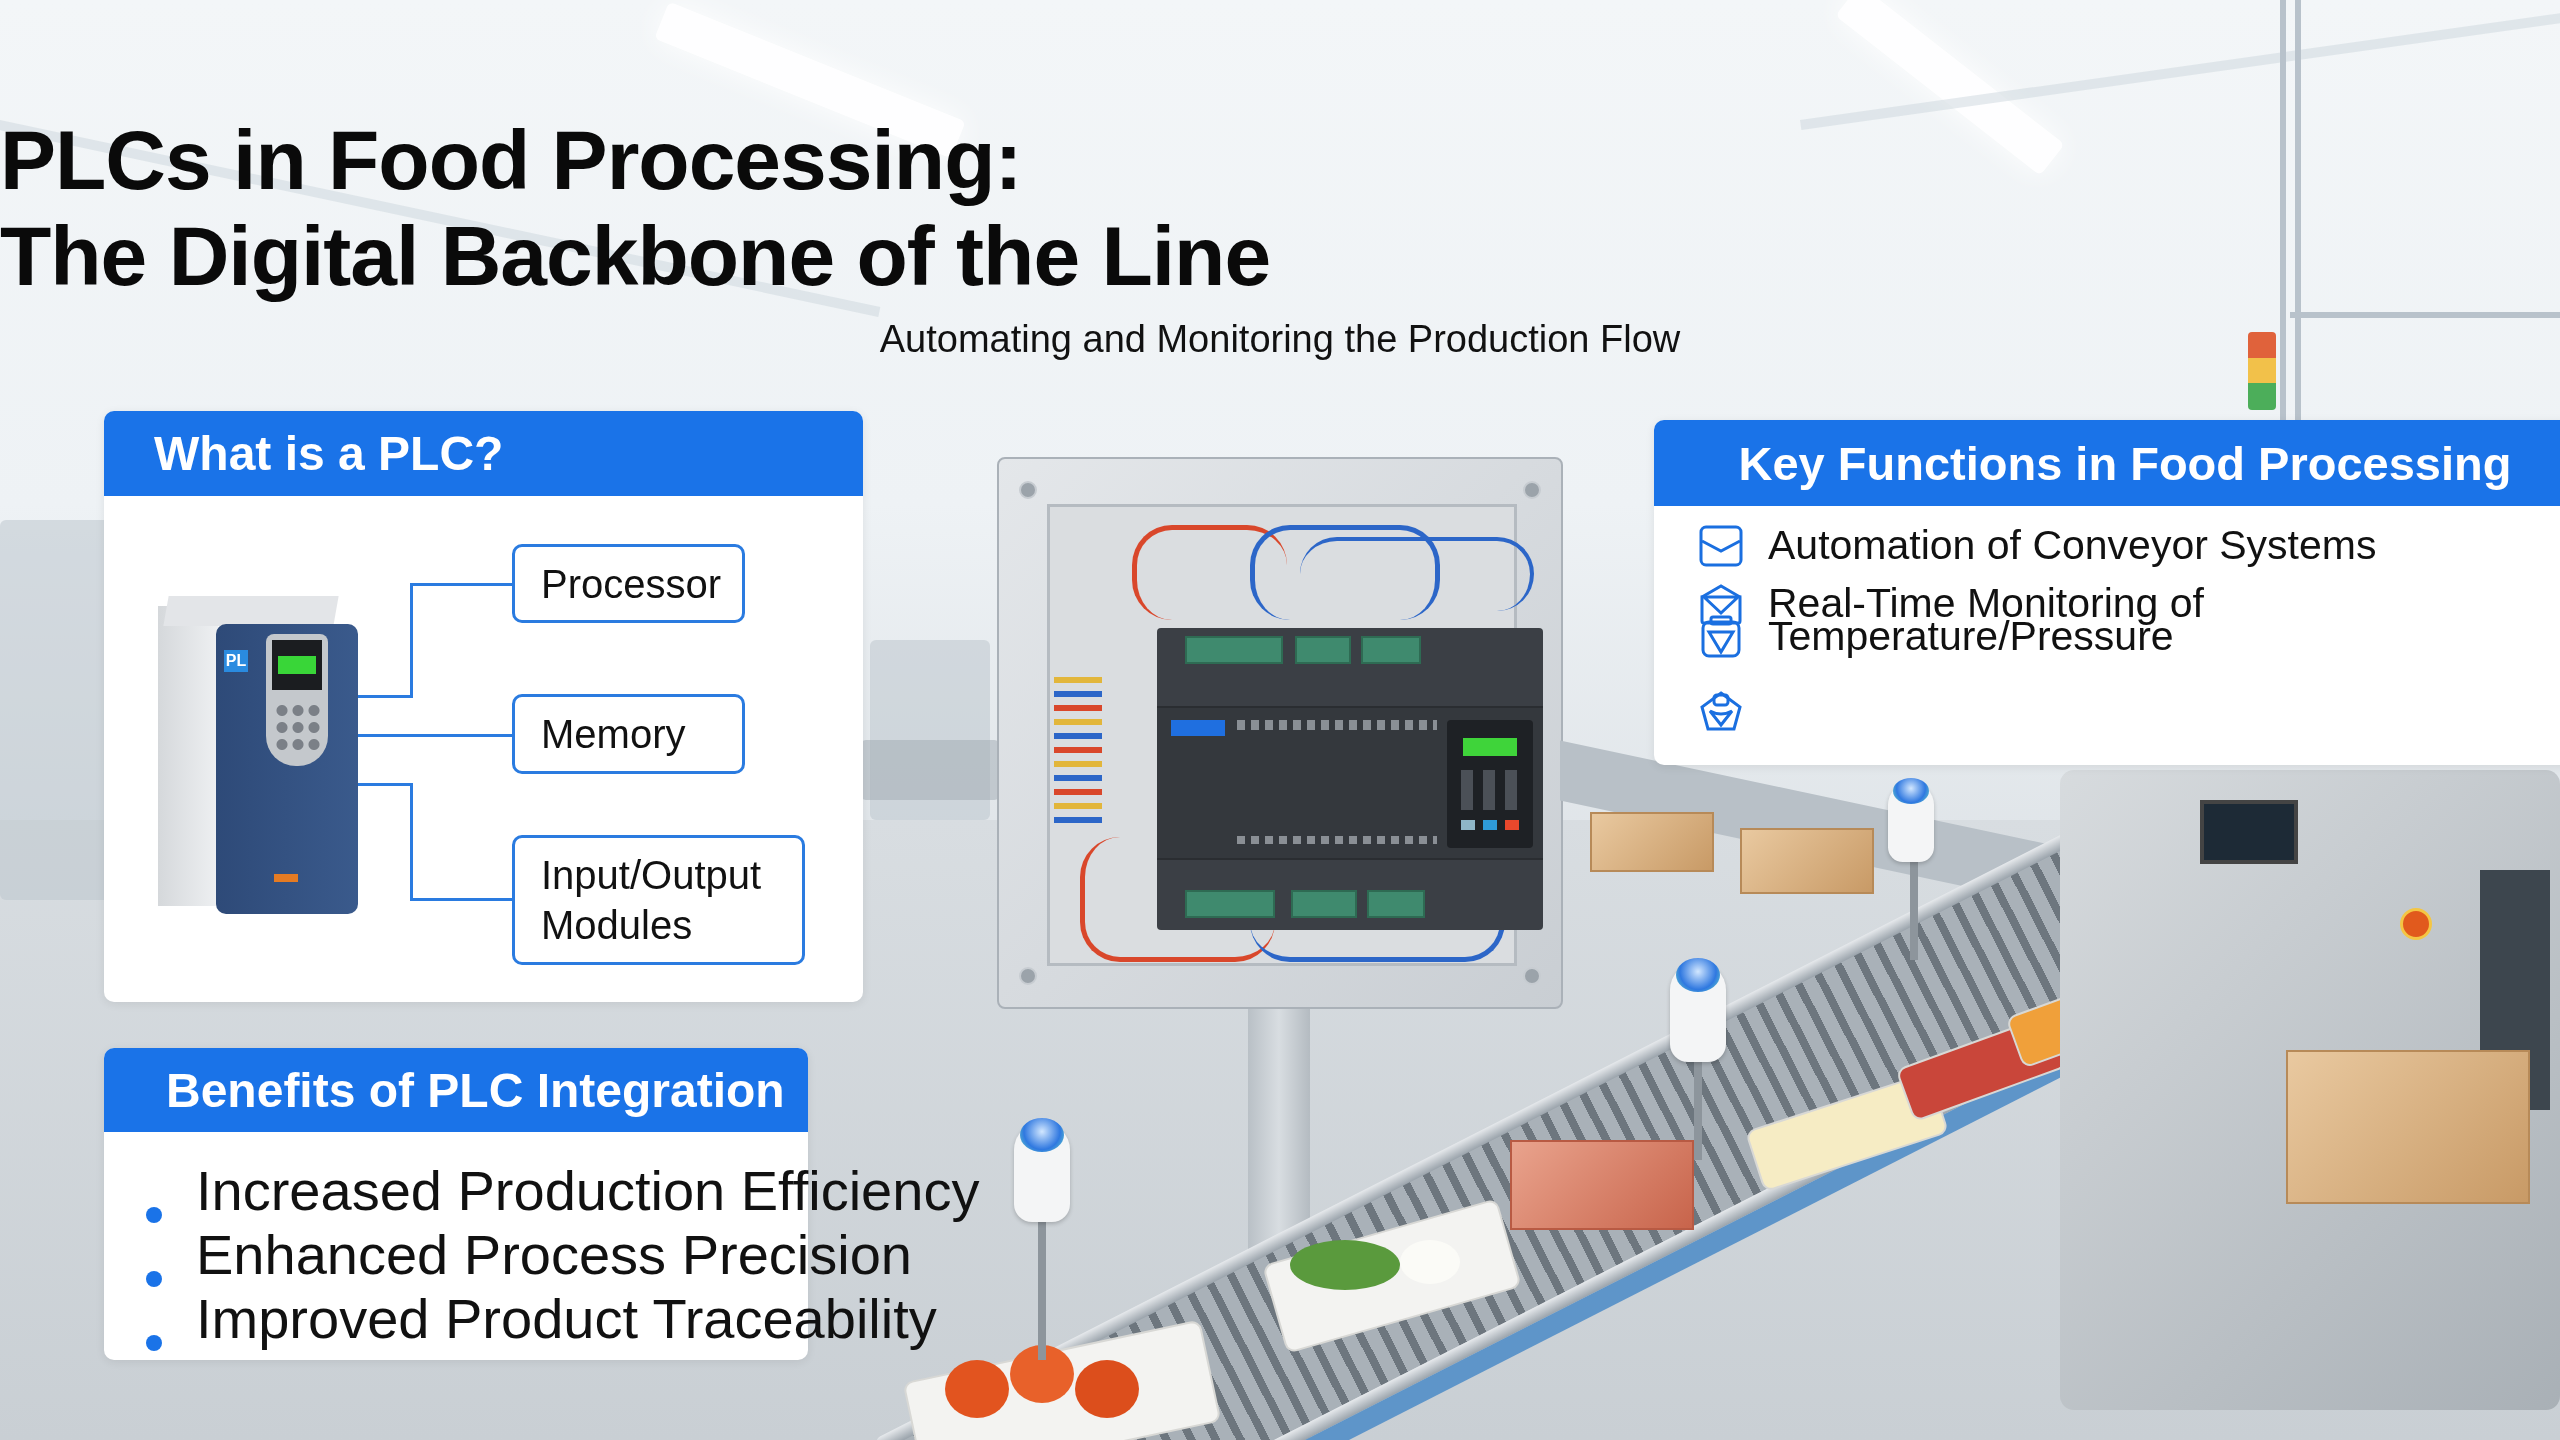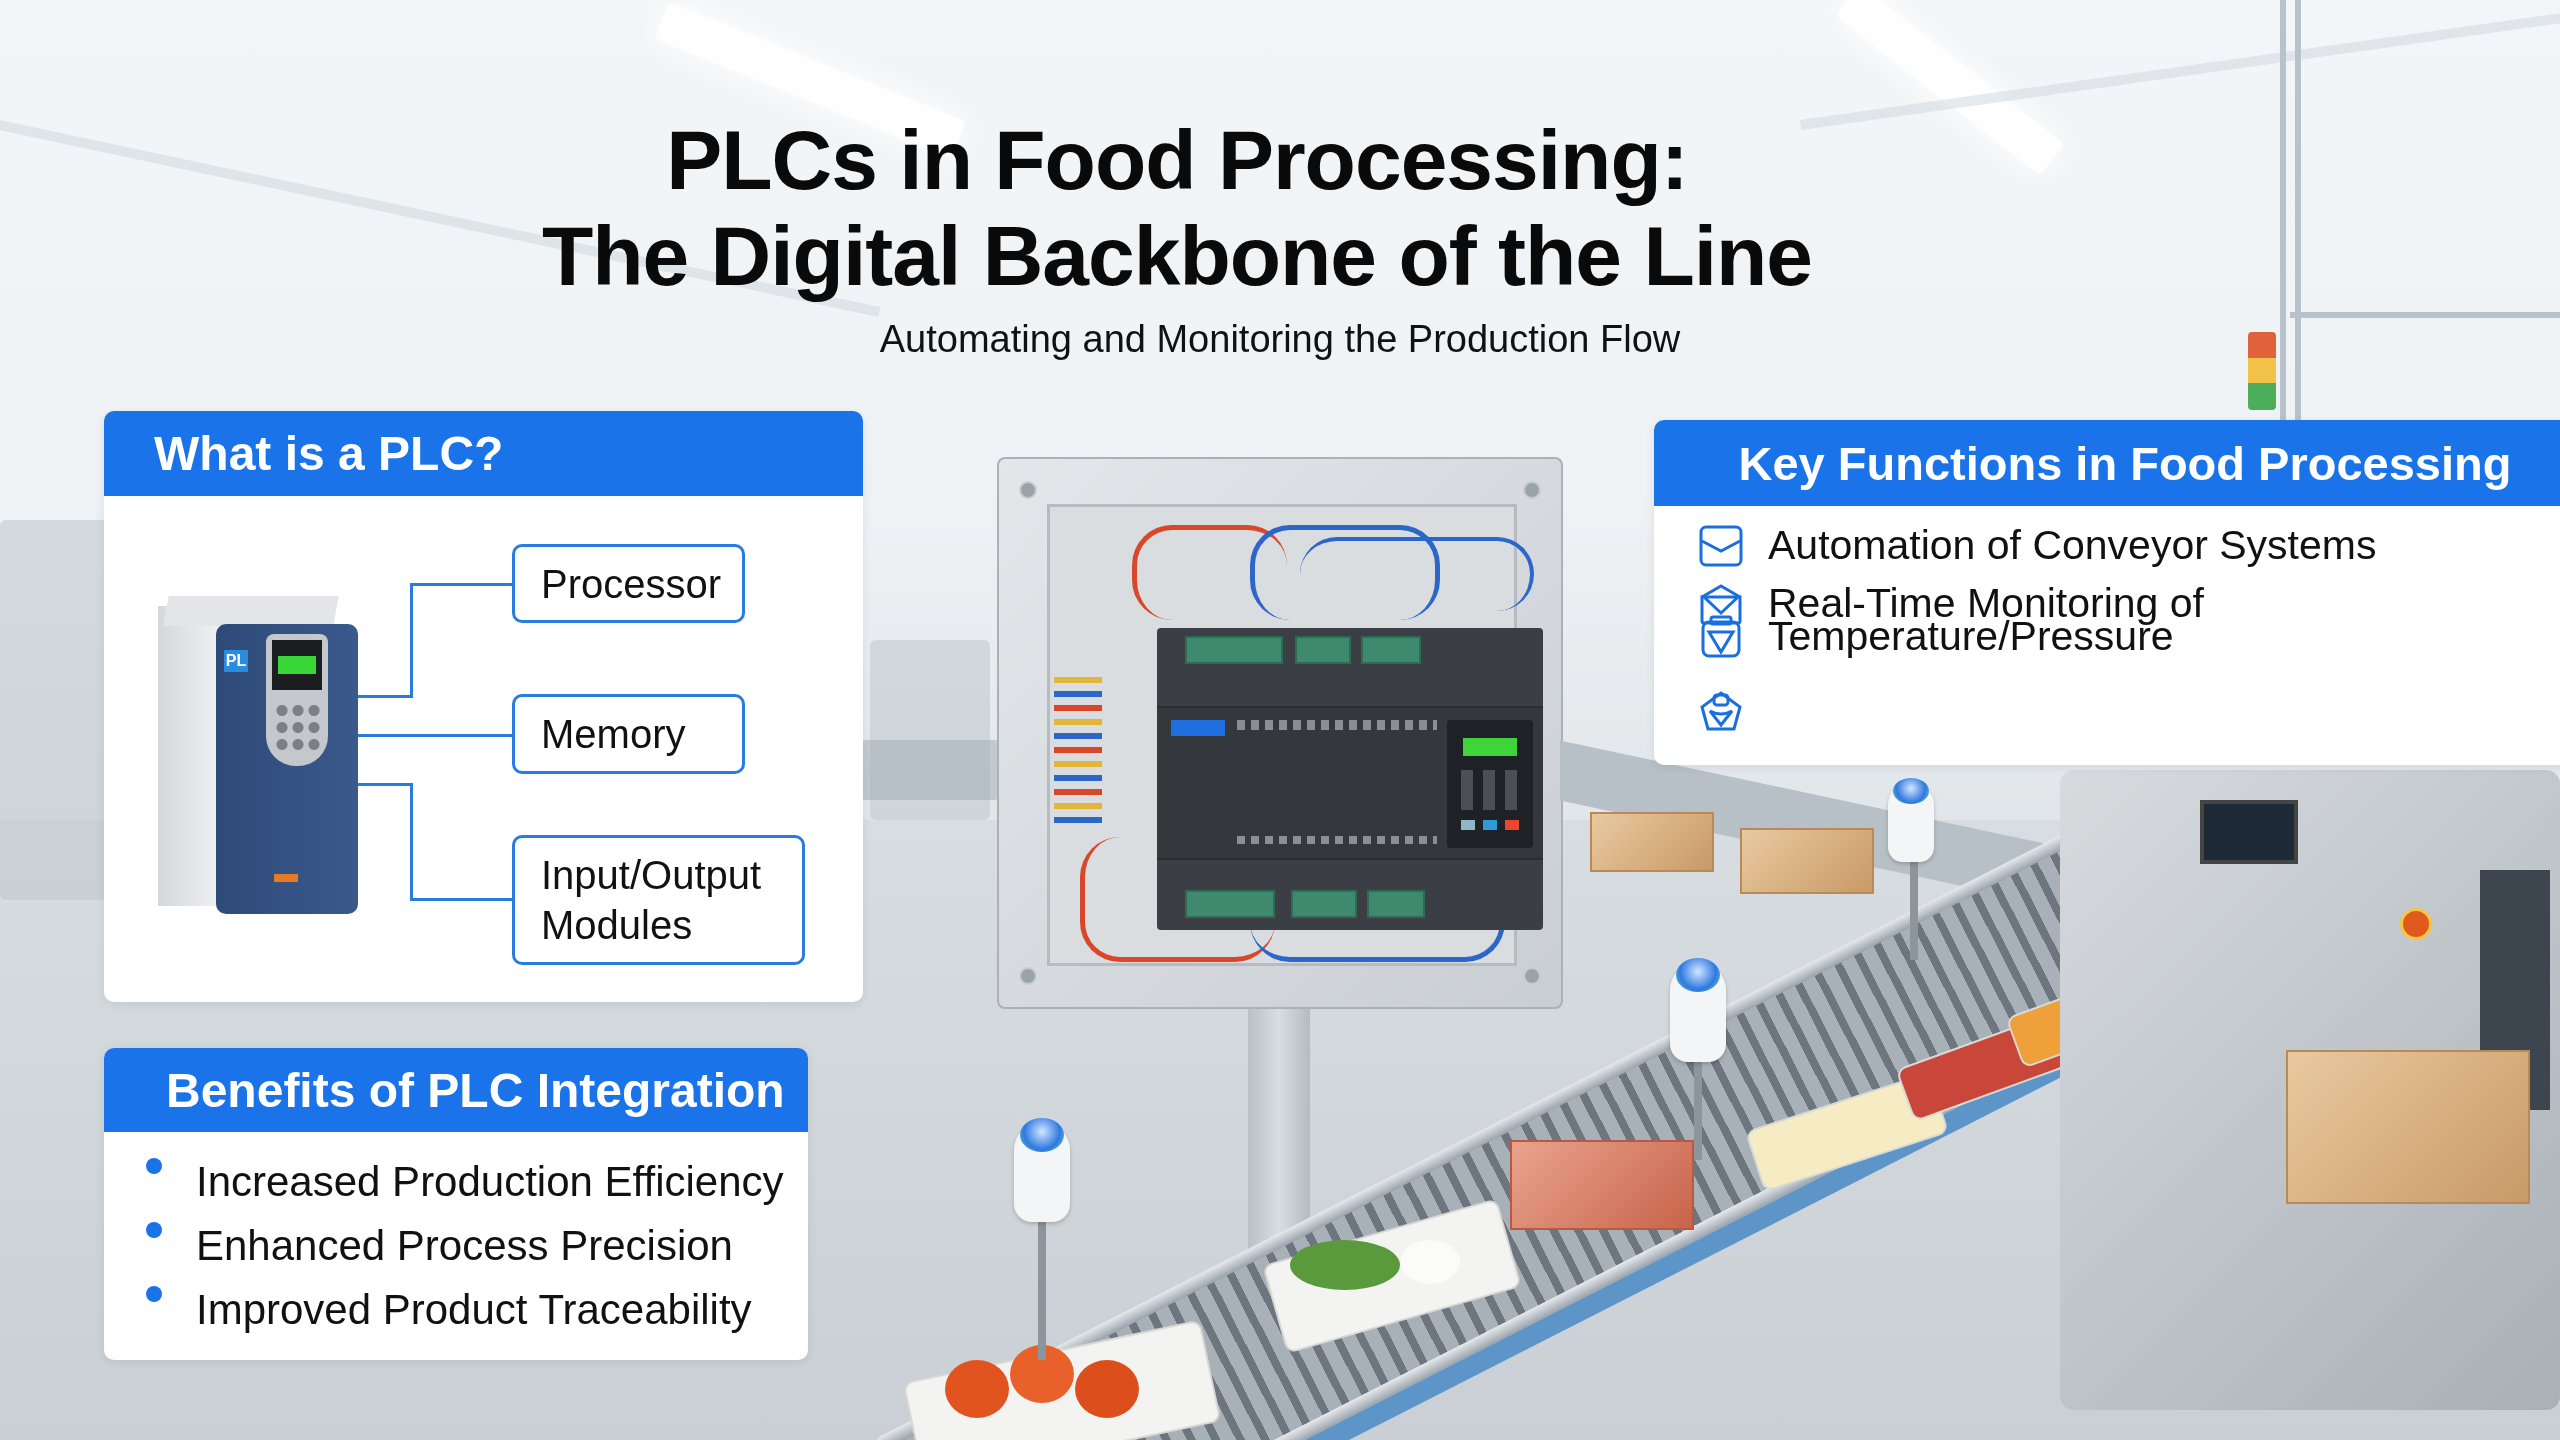--- a/index.html
+++ b/index.html
@@ -8,32 +8,32 @@
     background:linear-gradient(180deg,#f3f6f8 0%,#eef2f5 35%,#dfe4e8 60%,#cfd5da 100%);}
   .abs{position:absolute;}
   
   .ceiling-beam{position:absolute;background:rgba(200,210,218,0.45);height:10px;}
   .light{position:absolute;background:rgba(255,255,255,0.9);border-radius:6px;box-shadow:0 0 30px rgba(255,255,255,0.9);}
   .floor{position:absolute;left:0;top:820px;width:2560px;height:620px;
     background:linear-gradient(180deg,#d8dde1 0%,#c9cfd4 100%);}
   .bg-machine{position:absolute;background:rgba(190,198,205,0.55);border-radius:6px;}
   .pipe{position:absolute;background:#b8c2cb;}
   
-  .title{position:absolute;left:9px;width:2336px;text-align:center;font-weight:bold;color:#0a0a0a;letter-spacing:-1px;}
+  .title{position:absolute;left:0;width:2336px;font-weight:bold;color:#0a0a0a;letter-spacing:-1px;}
   .t1{top:112px;font-size:84px;line-height:96px;}
   .t2{top:208px;font-size:84px;line-height:96px;}
   .sub{position:absolute;left:0;width:2560px;top:318px;text-align:center;font-size:38px;color:#111;}
   
   .panel{position:absolute;background:#fff;border-radius:10px;overflow:hidden;box-shadow:0 2px 10px rgba(0,0,0,0.08);}
   .panel-head{background:#1a73e8;color:#fff;font-weight:bold;font-size:48px;display:flex;align-items:center;}
   
   .callout{position:absolute;border:3px solid #2a7be0;border-radius:10px;background:#fff;font-size:40px;color:#111;
     display:flex;align-items:center;padding-left:26px;box-sizing:border-box;line-height:50px;}
   .line{position:absolute;background:#2a7be0;}
-  .bullet-row{position:absolute;display:flex;align-items:flex-start;font-size:42px;color:#111;}
+  .bullet-row{position:absolute;display:flex;align-items:flex-end;font-size:56px;color:#111;}
   .dot{width:16px;height:16px;border-radius:50%;background:#1a73e8;margin-right:34px;}
   .fn-row{position:absolute;left:1698px;display:flex;align-items:center;font-size:41px;color:#111;}
   .fn-icon{width:46px;height:46px;margin-right:24px;}
   
   .cab{position:absolute;left:997px;top:457px;width:566px;height:552px;background:linear-gradient(135deg,#e4e7ea,#c9ced3);border-radius:8px;border:2px solid #aab1b8;box-sizing:border-box;}
   .cab-in{position:absolute;left:48px;top:45px;width:470px;height:462px;background:#dadde0;border:3px solid #b5bbc1;box-sizing:border-box;}
   .screw{position:absolute;width:14px;height:14px;border-radius:50%;background:#9ba3aa;border:2px solid #c7ccd1;}
   .plc{position:absolute;left:107px;top:121px;width:386px;height:302px;background:#3b3f45;border-radius:4px;}
   .plc-mid{position:absolute;left:0;top:78px;width:386px;height:150px;background:#34383d;border-top:2px solid #2a2d31;border-bottom:2px solid #2a2d31;}
   .term{position:absolute;height:24px;background:#3f8a6e;border:2px solid #2e6b53;}

